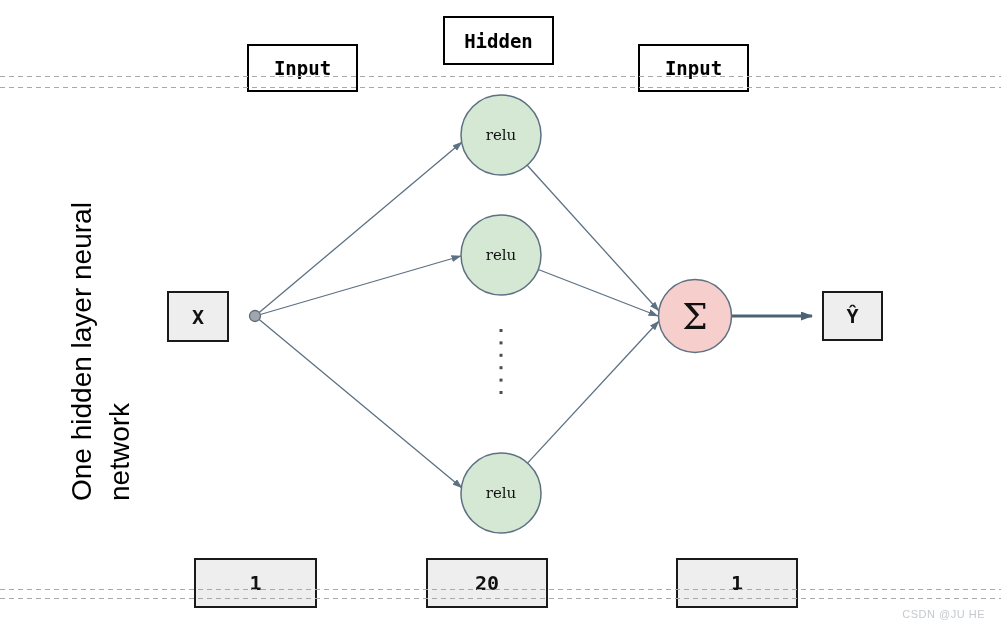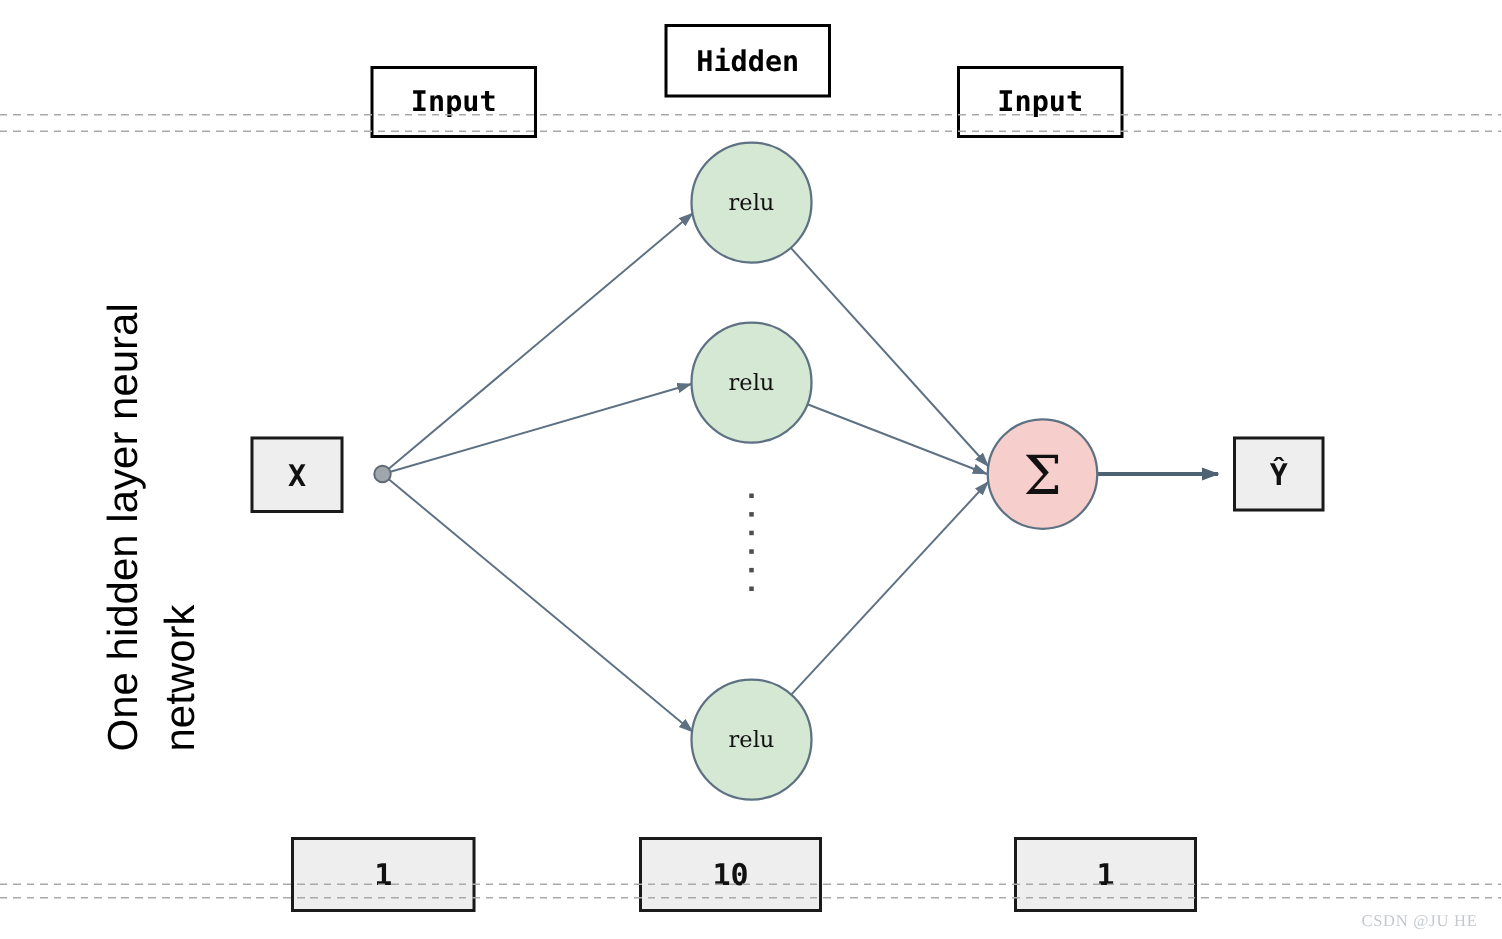--- a/index.html
+++ b/index.html
@@ -78,21 +78,21 @@
   }
   .sum-label {
     font-family: "DejaVu Serif", serif;
     font-size: 36px;
     fill: #111111;
   }
   #watermark {
     position: absolute;
     right: 16px;
     top: 608px;
-    font-family: Liberation Serif, serif;
+    font-family: Liberation Sans, sans-serif;
     font-size: 11px;
     color: #c5c9ce;
     letter-spacing: 0.5px;
     z-index: 40;
   }
 </style>
 </head>
 <body>
 
 <div id="canvas">
@@ -159,21 +159,21 @@
     <span>X</span>
   </div>
   <div class="value-box" style="left:822px; top:291px; width:61px; height:50px;">
     <span>Ŷ</span>
   </div>
 
   <div class="value-box" style="left:194px; top:558px; width:123px; height:50px;">
     <span>1</span>
   </div>
   <div class="value-box" style="left:426px; top:558px; width:122px; height:50px;">
-    <span>10</span>
+    <span>20</span>
   </div>
   <div class="value-box" style="left:676px; top:558px; width:122px; height:50px;">
     <span>1</span>
   </div>
 
   <div class="dash-line" style="top:76px;"></div>
   <div class="dash-line" style="top:87px;"></div>
   <div class="dash-line" style="top:589px;"></div>
   <div class="dash-line" style="top:598px;"></div>
 

